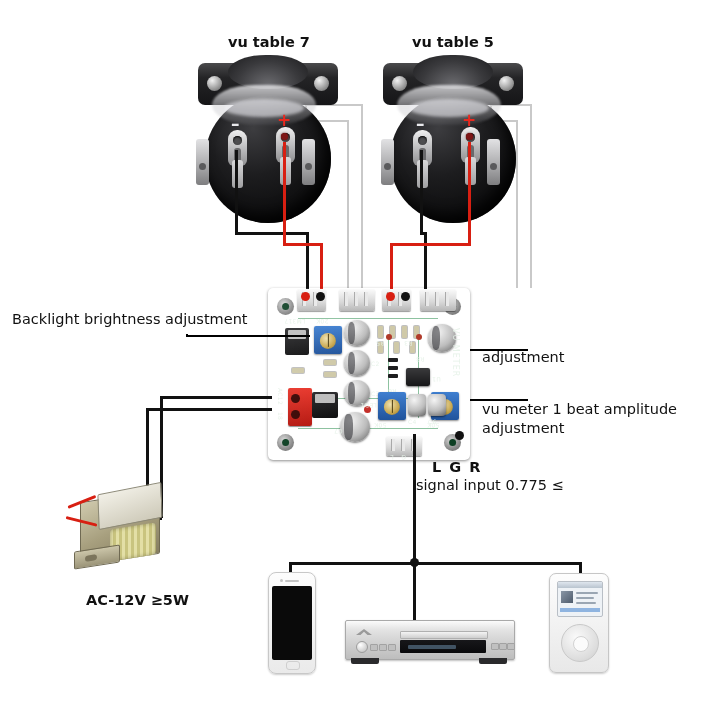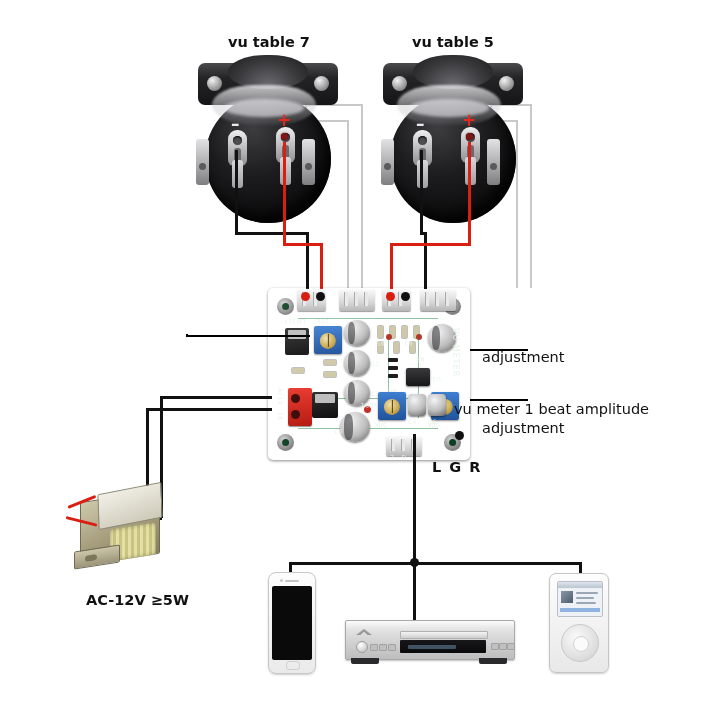--- a/index.html
+++ b/index.html
@@ -378,31 +378,33 @@
     <div class="silk rot180" style="left:133px;top:166px;">G</div>
     <div class="silk rot180" style="left:144px;top:166px;">R</div>
   </div>
 
   <div class="rdot" style="left:301px;top:292px;"></div>
   <div class="dot" style="left:316px;top:292px;"></div>
   <div class="rdot" style="left:386px;top:292px;"></div>
   <div class="dot" style="left:401px;top:292px;"></div>
   <div class="dot" style="left:455px;top:431px;"></div>
 
+  <div class="lbl" style="left:12px;top:310px;">Backlight brightness adjustment</div>
   <div class="rule" style="left:186px;top:335px;width:124px;"></div>
   <div class="rule" style="left:186px;top:334px;width:2px;height:2px;"></div>
 
   <div class="rule" style="left:470px;top:349px;width:58px;"></div>
   <div class="lbl" style="left:482px;top:348px;">adjustment</div>
 
   <div class="rule" style="left:470px;top:399px;width:58px;"></div>
-  <div class="lbl" style="left:454px;top:400px;">vu meter 1 beat amplitude</div>
+  <div class="lbl" style="left:482px;top:400px;">vu meter 1 beat amplitude</div>
   <div class="lbl" style="left:482px;top:419px;">adjustment</div>
 
   <div class="lbl b" style="left:432px;top:458px;letter-spacing:1.5px;">L G R</div>
+  <div class="lbl" style="left:416px;top:476px;">signal input 0.775 ≤</div>
 
   <div class="w" style="left:160px;top:396px;width:112px;height:3px;"></div>
   <div class="w" style="left:160px;top:396px;width:3px;height:122px;"></div>
   <div class="w" style="left:146px;top:408px;width:126px;height:3px;"></div>
   <div class="w" style="left:146px;top:408px;width:3px;height:112px;"></div>
   <div class="w" style="left:146px;top:517px;width:16px;height:3px;"></div>
 
   <div id="xfmr">
     <div class="xcore"></div>
     <div class="xplate"></div>

